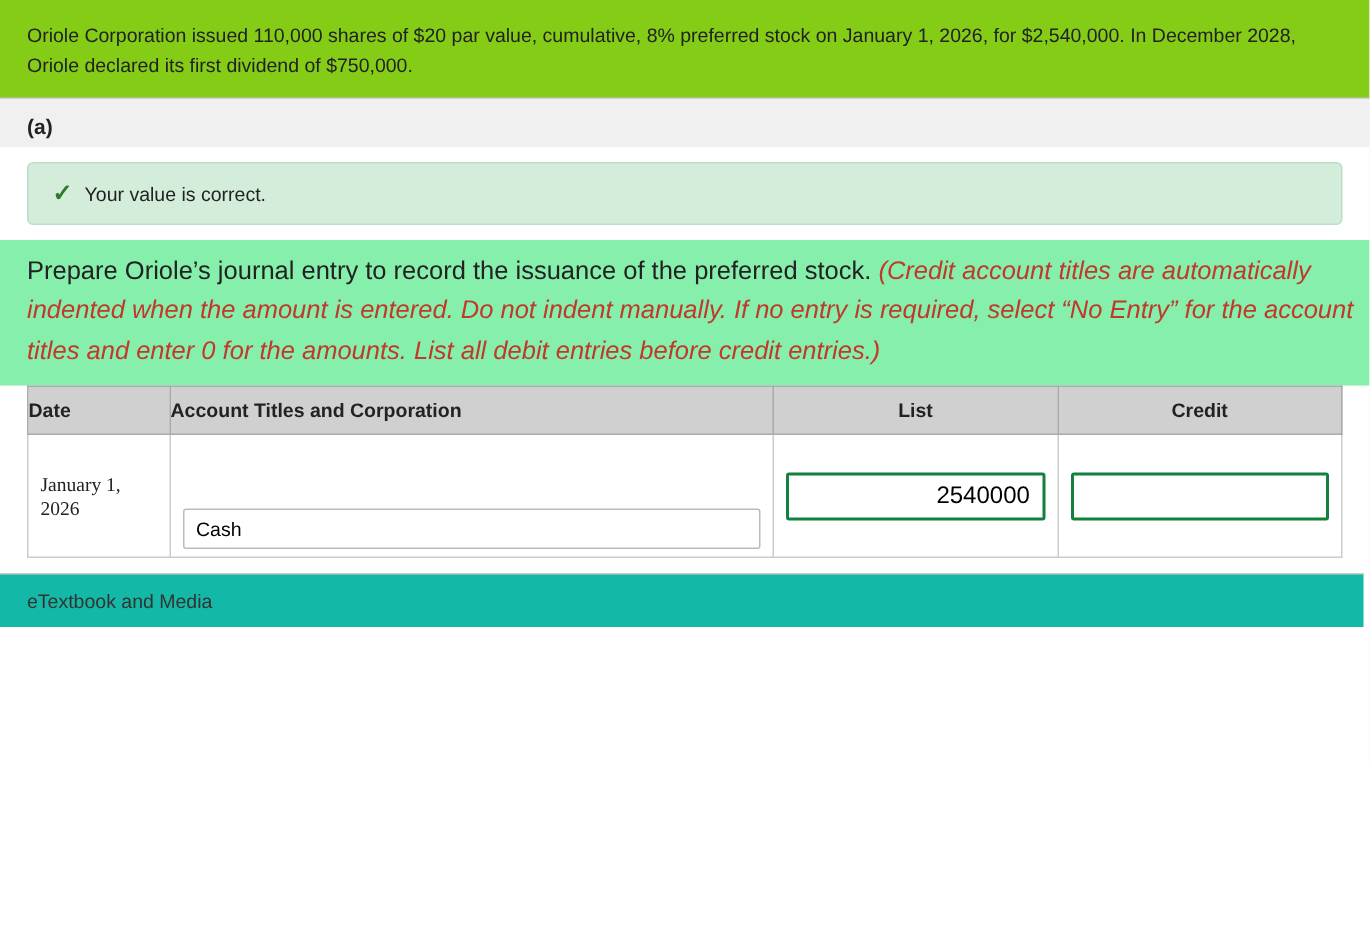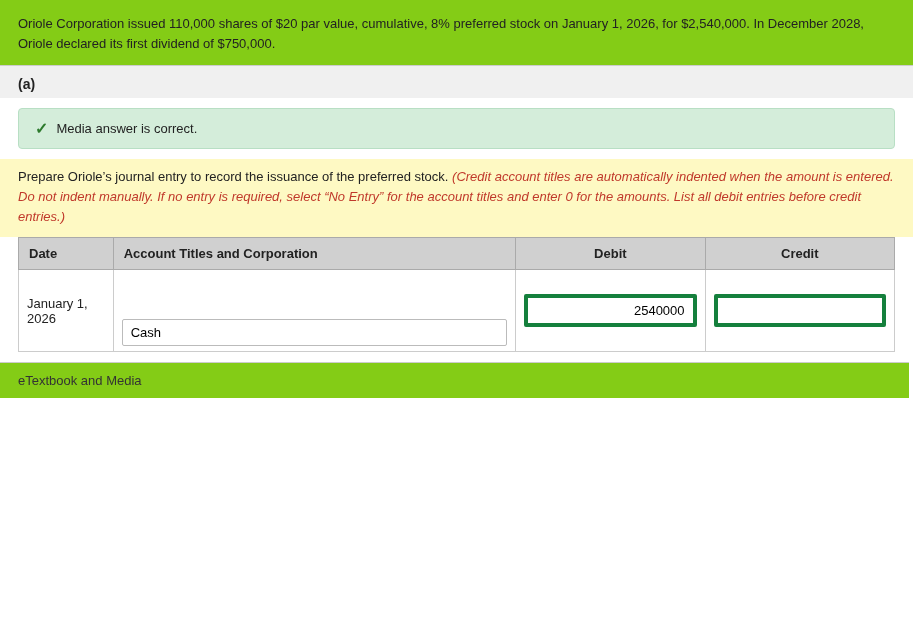--- a/index.html
+++ b/index.html
@@ -39,39 +39,39 @@
       gap: 8px;
       font-size: 13px;
     }
     .checkmark-icon {
       color: #2d7a2d;
       font-size: 16px;
       font-weight: bold;
     }
     .instructions {
       padding: 8px 4px 10px 18px;
-      font-size: 13px;
+      font-size: 17px;
       line-height: 1.55;
-      background: #fef9c3;
+      background: #86efac;
     }
     .instructions .italic-red {
       color: #c0392b;
       font-style: italic;
     }
     .journal-table {
       width: calc(100% - 36px);
       margin: 0 18px;
       border-collapse: collapse;
       border: 1px solid #aaa;
     }
     .journal-table thead tr {
       background: #d0d0d0;
     }
     .journal-table thead th {
-      padding: 8px 10px;
+      padding: 8px 0;
       border: 1px solid #aaa;
       font-weight: bold;
       font-size: 13px;
       text-align: left;
     }
     .journal-table thead th.debit-col,
     .journal-table thead th.credit-col {
       text-align: center;
     }
     .journal-table tbody tr {
@@ -79,20 +79,21 @@
     }
     .journal-table tbody td {
       padding: 5px 8px;
       border: 1px solid #ccc;
       vertical-align: middle;
     }
     .date-cell {
       width: 80px;
       vertical-align: top;
       padding-top: 8px;
+      font-family: Liberation Serif, serif;
     }
     .account-cell {
       width: 340px;
     }
     .debit-cell, .credit-cell {
       width: 160px;
       text-align: right;
     }
     .input-box {
       width: 100%;
@@ -101,65 +102,65 @@
       padding: 5px 8px;
       font-size: 13px;
       border-radius: 2px;
       margin-top: 44px;
     }
     .input-box.readonly-value {
       background: #fff;
     }
     .debit-input, .credit-input {
       width: 100%;
-      border: 4px solid #15803d;
+      border: 2px solid #15803d;
       background: #fff;
       padding: 5px 8px;
-      font-size: 13px;
+      font-size: 16px;
       text-align: right;
       border-radius: 2px;
     }
     .etextbook-bar {
       margin: 10px 4px 0 0;
       padding: 10px 18px;
-      background: #84cc16;
+      background: #14b8a6;
       border-top: 1px solid #ccc;
       font-size: 13px;
       color: #333;
     }
   </style>
 </head>
 <body>
 
 <div class="page-container">
 
   <div class="problem-statement">
     <span>Oriole Corporation issued 110,000 shares of $20 par value, cumulative, 8% preferred stock on January 1, 2026, for $2,540,000. In December 2028, Oriole declared its first dividend of $750,000.</span>
   </div>
 
   <div class="section-a-label">
     <span>(a)</span>
   </div>
 
   <div class="correct-banner">
     <span class="checkmark-icon">✓</span>
-    <span>Media answer is correct.</span>
+    <span>Your value is correct.</span>
   </div>
 
   <div class="instructions">
     <span>Prepare Oriole’s journal entry to record the issuance of the preferred stock.</span>
     <span class="italic-red">(Credit account titles are automatically indented when the amount is entered. Do not indent manually. If no entry is required, select “No Entry” for the account titles and enter 0 for the amounts. List all debit entries before credit entries.)</span>
   </div>
 
   <table class="journal-table">
     <thead>
       <tr>
         <th class="date-col">Date</th>
         <th class="account-col">Account Titles and Corporation</th>
-        <th class="debit-col">Debit</th>
+        <th class="debit-col">List</th>
         <th class="credit-col">Credit</th>
       </tr>
     </thead>
     <tbody id="journal-body">
     <tr>
           <td class="date-cell">January 1,<br>2026</td>
           <td class="account-cell"><input type="text" class="input-box readonly-value" value="Cash" style=""></td>
           <td class="debit-cell"><input type="text" class="debit-input" value="2540000" style=""></td>
           <td class="credit-cell"><input type="text" class="credit-input" style=""></td>
         </tr>

